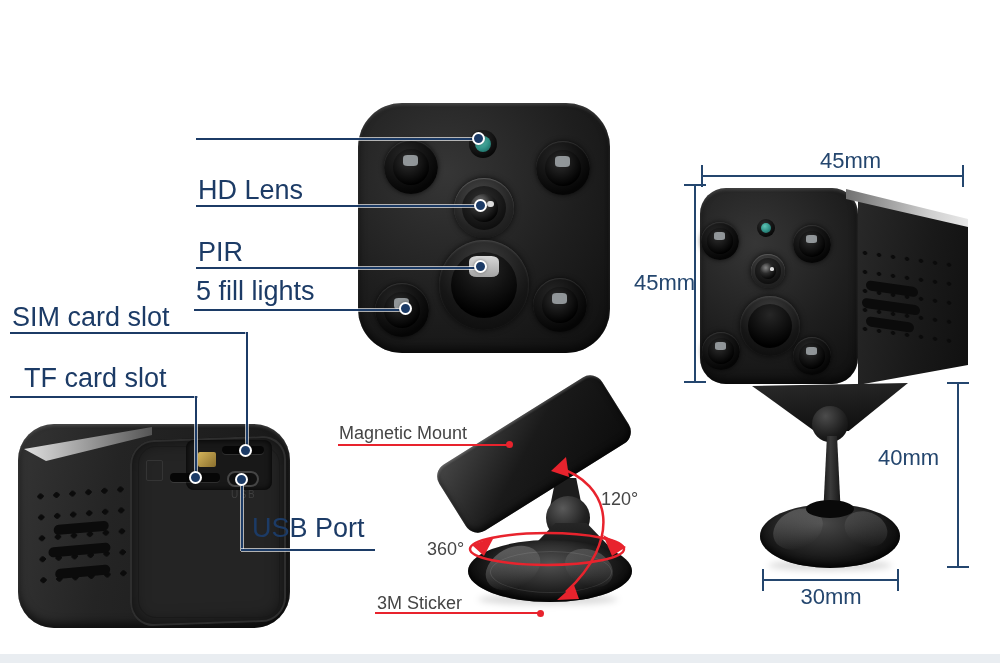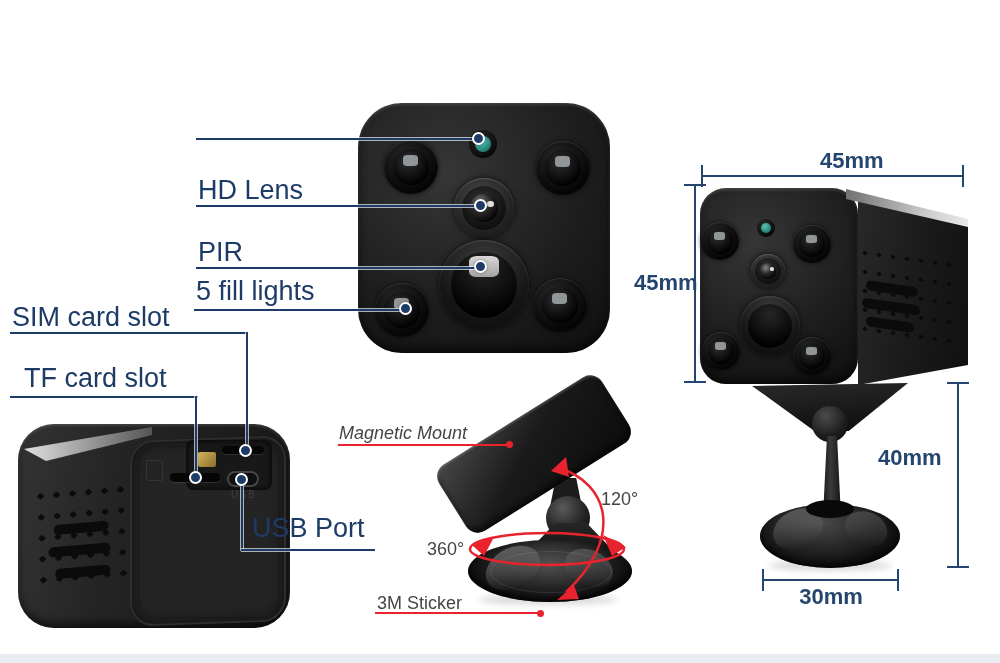--- a/index.html
+++ b/index.html
@@ -1,21 +1,21 @@
 <!DOCTYPE html>
 <html><head>
 <meta charset="utf-8">
 <style>
   html,body{margin:0;padding:0;background:#fff;}
   .canvas{position:relative;width:1000px;height:663px;background:#fff;overflow:hidden;
           font-family:"Liberation Sans",sans-serif;}
   .abs{position:absolute;}
   
   .navy-label{position:absolute;color:#1c3b66;font-size:27px;line-height:28px;white-space:nowrap;z-index:11;}
-  .dim-label{position:absolute;color:#24466e;font-size:22px;line-height:22px;white-space:nowrap;z-index:11;font-weight:bold;}
+  .dim-label{position:absolute;color:#24466e;font-size:22px;line-height:22px;white-space:nowrap;z-index:11;}
   .gray-label{position:absolute;color:#454545;font-size:18px;line-height:19px;white-space:nowrap;z-index:11;}
   .title-pill{position:absolute;left:398px;top:23px;width:204px;height:42px;border-radius:22px;
               background:#203173;color:#fff;font-size:28px;font-weight:bold;
               display:flex;align-items:center;justify-content:center;z-index:12;}
   
   .lead-h{position:absolute;height:2px;background:#1c3b66;z-index:9;box-shadow:0 1px 0 rgba(255,255,255,.65),0 -1px 0 rgba(255,255,255,.65);}
   .lead-v{position:absolute;width:2px;background:#1c3b66;z-index:9;box-shadow:1px 0 0 rgba(255,255,255,.65),-1px 0 0 rgba(255,255,255,.65);}
   .lead-dot{position:absolute;width:9px;height:9px;border-radius:50%;background:#1c3b66;border:2px solid #fff;
             box-shadow:0 0 3px rgba(0,0,0,.4);z-index:10;}
   
@@ -181,21 +181,21 @@
     <div class="abs" style="left:16px;top:8px;width:58px;height:40px;border-radius:50%;transform:rotate(-28deg);
          background:linear-gradient(rgba(255,255,255,.25),rgba(255,255,255,0));"></div>
     <div class="abs" style="left:96px;top:10px;width:50px;height:36px;border-radius:50%;transform:rotate(24deg);
          background:linear-gradient(rgba(255,255,255,.18),rgba(255,255,255,0));"></div>
     <div class="abs" style="left:22px;top:11px;width:120px;height:40px;border-radius:50%;border:1px solid rgba(255,255,255,.1);"></div>
   </div>
   <div class="stand" style="left:438px;top:415px;width:192px;height:78px;border-radius:14px;transform:rotate(-32deg);z-index:2;
        background:linear-gradient(150deg,#484848,#1a1a1a 45%,#0c0c0c);
        box-shadow:inset 0 2px 2px rgba(255,255,255,.18),inset 0 -4px 6px rgba(0,0,0,.7);"></div>
 
-  <div class="gray-label" style="left:339px;top:424px;font-style:italic;">Magnetic Mount</div>
+  <div class="gray-label" style="left:339px;top:424px;">Magnetic Mount</div>
   <div class="red-line" style="left:338px;top:444px;width:172px;"></div>
   <div class="red-dot" style="left:506px;top:441px;"></div>
 
   <div class="gray-label" style="left:601px;top:490px;">120°</div>
   <div class="gray-label" style="left:427px;top:540px;">360°</div>
 
   <div class="gray-label" style="left:377px;top:594px;text-align:right;">3M Sticker</div>
   <div class="red-line" style="left:375px;top:612px;width:166px;"></div>
   <div class="red-dot" style="left:537px;top:610px;"></div>
 

